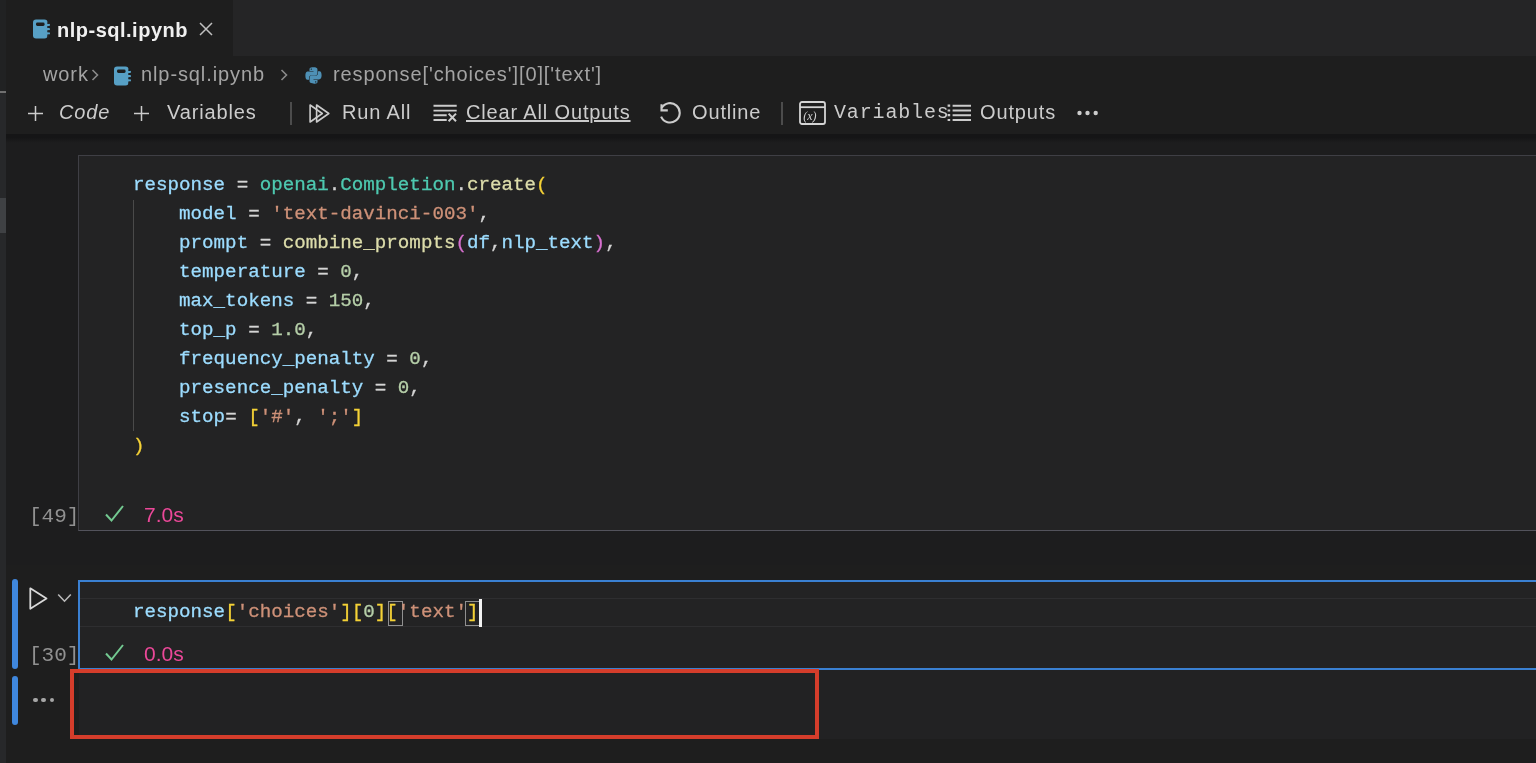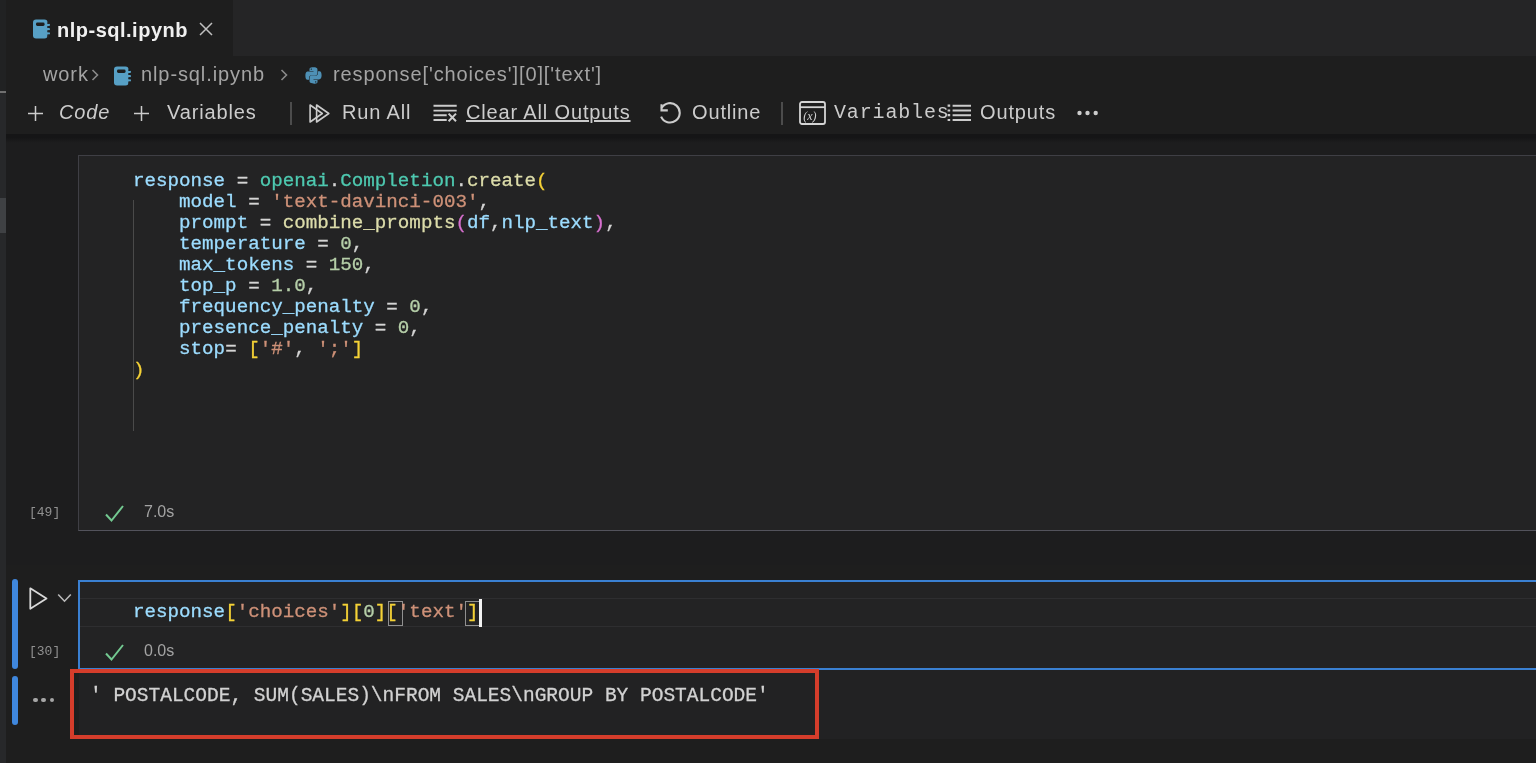--- a/index.html
+++ b/index.html
@@ -24,24 +24,24 @@
 
 
 #sliver { position:absolute; left:0; top:0; width:6px; height:763px; background:#212223; }
 #sliver2 { position:absolute; left:0; top:93px; width:6px; height:670px; background:#27282a; }
 #sliverline { position:absolute; left:0; top:91px; width:6px; height:2px; background:#707070; }
 #sliverthumb { position:absolute; left:0; top:198px; width:6px; height:35px; background:#3f4144; }
 
 
 #cell1 { position:absolute; left:78px; top:155px; width:1458px; height:376px;
   background:#232324; border:1px solid #3f3f45; border-right:none; border-bottom:1px solid #53535c; }
-#code1 { position:absolute; left:133px; top:171px; font-family:"Liberation Mono", monospace; font-size:19.2px; line-height:21px; color:#d4d4d4; white-space:pre; }
+#code1 { position:absolute; left:133px; top:171px; font-family:"Liberation Mono", monospace; font-size:19.2px; line-height:29px; color:#d4d4d4; white-space:pre; }
 #guide1 { position:absolute; left:133px; top:200px; width:1px; height:231px; background:#4a4a4a; }
-.execlbl { position:absolute; left:29px; font-size:13px; color:#919191; }
-.timetxt { position:absolute; left:144px; font-size:16px; color:#a3a3a3; }
+.execlbl { position:absolute; left:29px; font-size:21px; color:#919191; }
+.timetxt { position:absolute; left:144px; font-size:21px; color:#ec4899; }
 
 #cell2 { position:absolute; left:78px; top:580px; width:1458px; height:90px;
   background:#232324; border:2px solid #3a80d2; border-right:none; }
 .hl { position:absolute; left:80px; width:1456px; height:1px; background:#2e2e30; }
 #code2 { position:absolute; left:133px; top:598px; font-family:"Liberation Mono", monospace; font-size:19.2px; line-height:29px; color:#d4d4d4; white-space:pre; }
 .bracketbox { position:absolute; top:600.5px; width:14.5px; height:25px; border:1px solid #909090; }
 #cursor { position:absolute; left:479px; top:599px; width:2.5px; height:28px; background:#f2f2f2; }
 
 .bluebar { position:absolute; left:12px; width:6px; border-radius:3px; background:#3f87dd; }
 
@@ -189,16 +189,15 @@
   <div class="execlbl mono" style="top:644px;">[30]</div>
   <svg class="abs" style="left:104px; top:643px;" width="21" height="19" viewBox="0 0 21 19">
     <path d="M2 10.5 L7.5 16.5 L19 2" stroke="#73c991" stroke-width="2" fill="none"></path>
   </svg>
   <div class="timetxt" style="top:642px;">0.0s</div>
 
   <div id="outrow"></div>
   <div class="dot3" style="left:33.2px;"></div>
   <div class="dot3" style="left:41.4px;"></div>
   <div class="dot3" style="left:49.5px;"></div>
-  <div id="outtxt" class="mono thick">' POSTALCODE, SUM(SALES)\nFROM SALES\nGROUP BY POSTALCODE'</div>
   <div id="redbox"></div>
 
 </div>
 
 </body></html>

